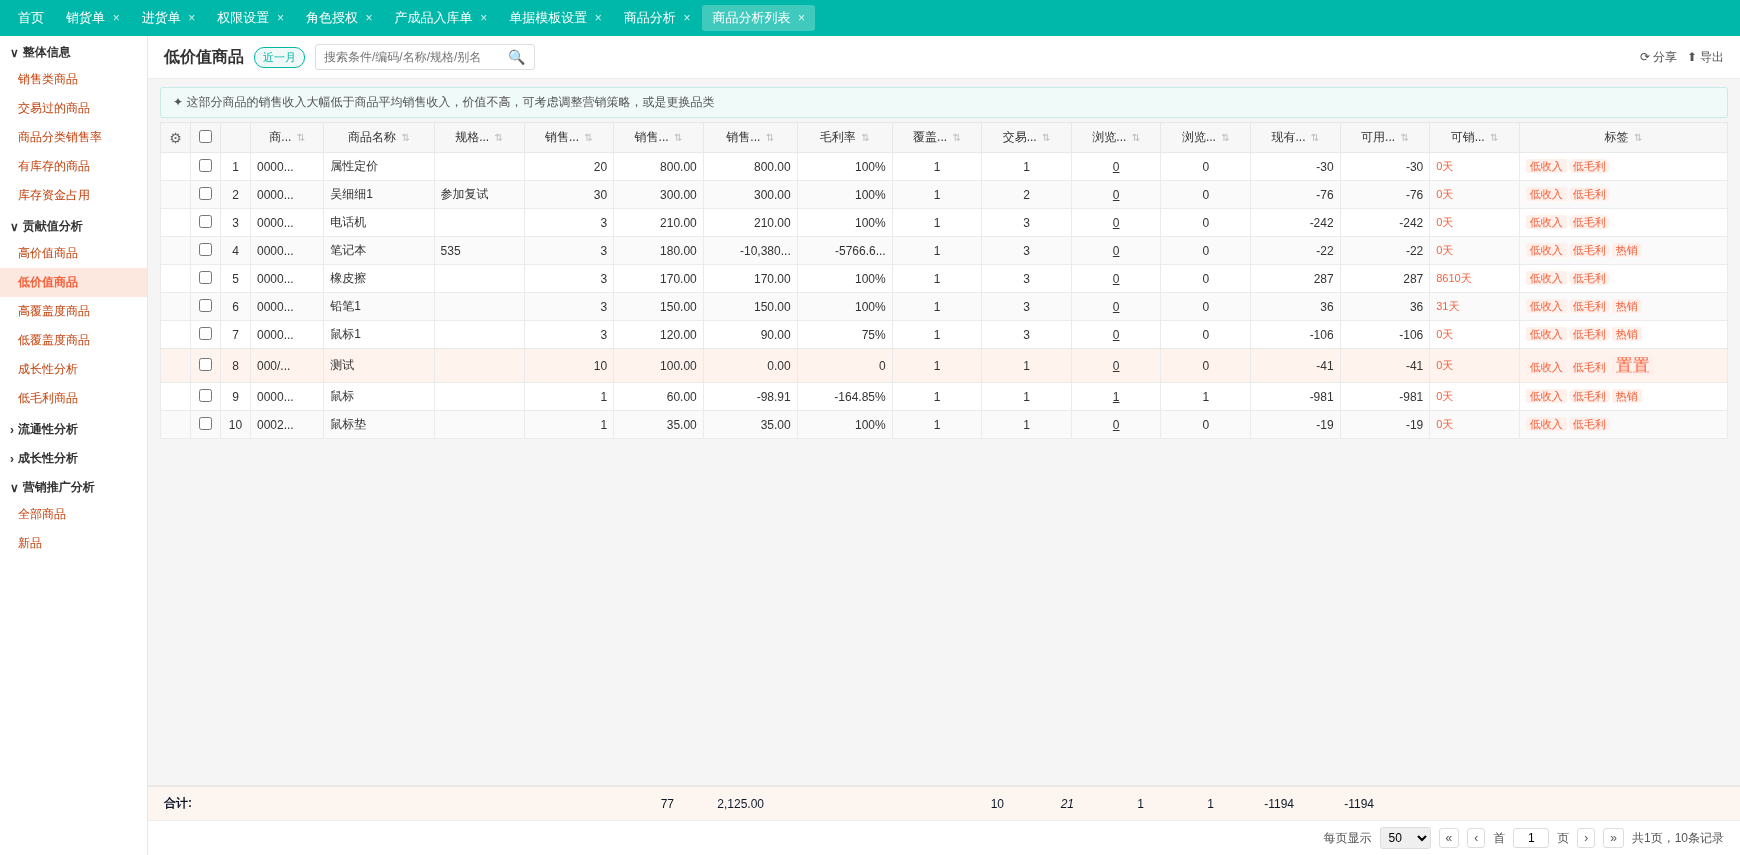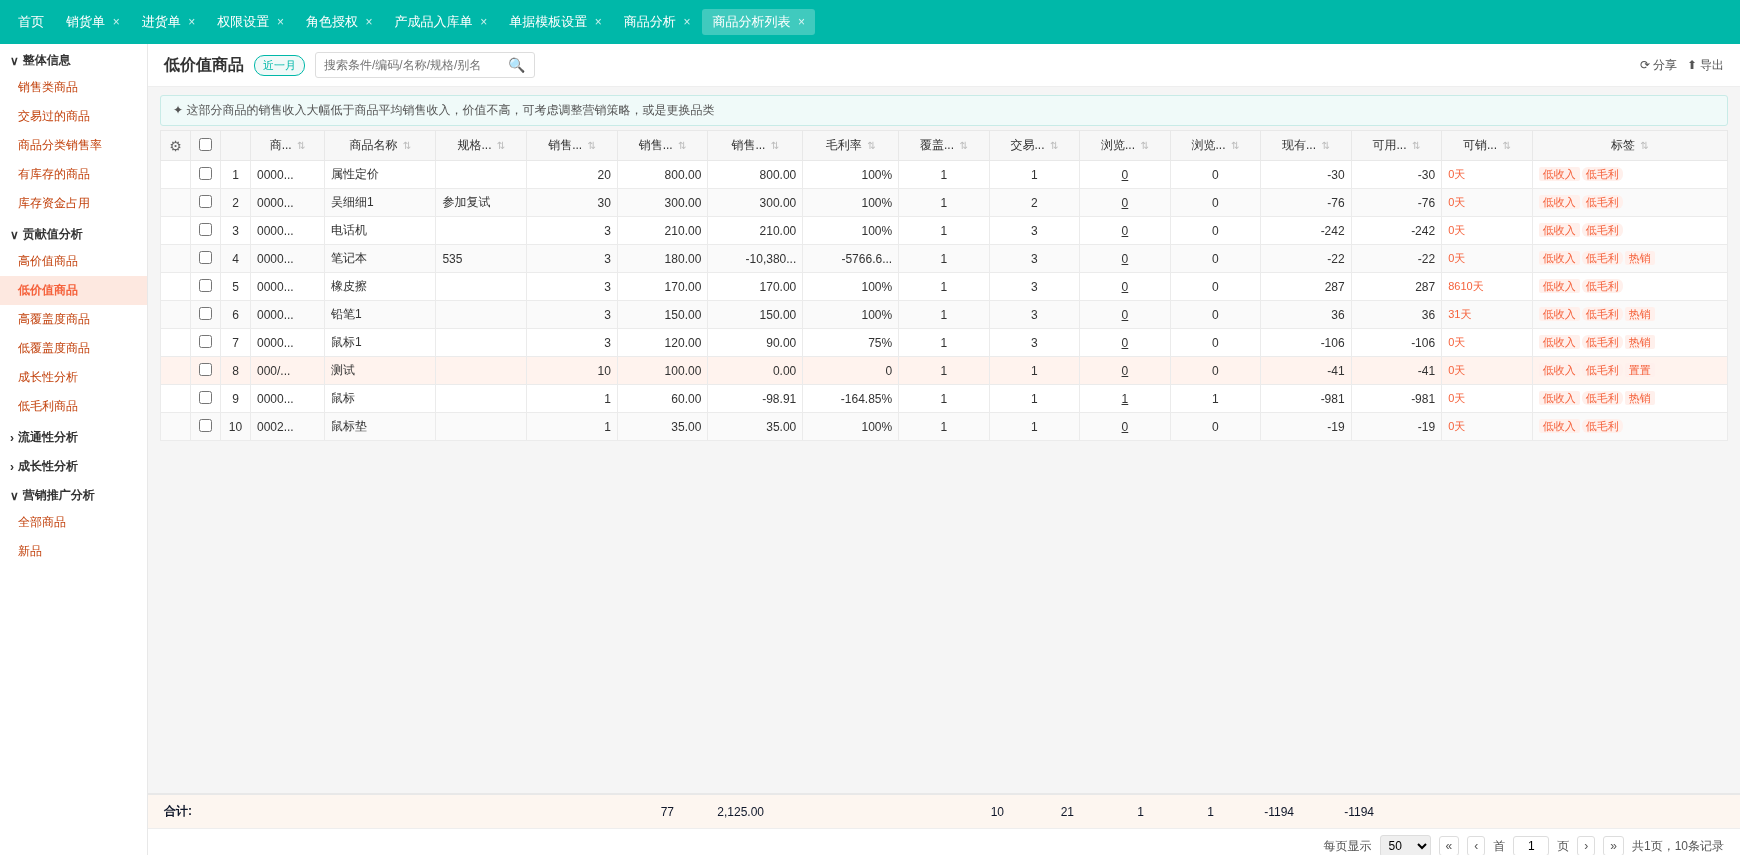--- a/index.html
+++ b/index.html
@@ -1,21 +1,21 @@
 <!DOCTYPE html>
 <html><head>
   <meta charset="utf-8">
   <style>
     * { box-sizing: border-box; margin: 0; padding: 0; font-family: 'Microsoft YaHei', Arial, sans-serif; font-size: 12px; }
     body { background: #f5f5f5; overflow: hidden; width: 1740px; height: 855px; }
 
     
     .top-nav {
       background: #00b8a9;
-      height: 44px;
+      height: 36px;
       display: flex;
       align-items: center;
       padding: 0 8px;
       gap: 2px;
     }
     .top-nav .nav-item {
       color: #fff;
       padding: 4px 10px;
       cursor: pointer;
       border-radius: 3px;
@@ -169,21 +169,21 @@
       padding: 5px 6px;
       color: #333;
       white-space: nowrap;
     }
     tbody td.num { text-align: right; }
     tbody td.center { text-align: center; }
 
     .tag-low-income { background: #fff0ec; color: #f5623c; border-radius: 2px; padding: 1px 4px; font-size: 11px; margin-right: 2px; }
     .tag-low-profit { background: #fff0ec; color: #f5623c; border-radius: 6px; padding: 1px 4px; font-size: 11px; margin-right: 2px; }
     .tag-hot { background: #fff0ec; color: #f5623c; border-radius: 2px; padding: 1px 4px; font-size: 11px; margin-right: 2px; }
-    .tag-recommend { background: #fff0ec; color: #f5623c; border-radius: 2px; padding: 1px 4px; font-size: 11px; }
+    .tag-recommend { background: #fff0ec; color: #f5623c; border-radius: 2px; padding: 1px 4px; font-size: 17px; }
     .tag-days { color: #f5623c; font-size: 11px; }
 
     .underline { text-decoration: underline; cursor: pointer; }
 
     .checkbox-cell { width: 24px; text-align: center; }
     input[type=checkbox] { cursor: pointer; }
 
     
     .total-bar {
       background: #fdf6f0;
@@ -556,21 +556,21 @@
     <div class="total-bar">
       <span class="total-label">合计:</span>
       <span style="width:60px"></span>
       <span style="width:120px"></span>
       <span style="width:60px"></span>
       <span style="width:80px;text-align:right;padding-right:10px;">77</span>
       <span style="width:90px;text-align:right;padding-right:10px;">2,125.00</span>
       <span style="width:90px"></span>
       <span style="width:80px"></span>
       <span style="width:70px;text-align:right;padding-right:10px;">10</span>
-      <span style="width:70px;text-align:right;padding-right:10px;">21</span>
+      <span style="width:70px;text-align:right;padding-right:10px;font-style:italic;">21</span>
       <span style="width:70px;text-align:right;padding-right:10px;">1</span>
       <span style="width:70px;text-align:right;padding-right:10px;">1</span>
       <span style="width:80px;text-align:right;padding-right:10px;">-1194</span>
       <span style="width:80px;text-align:right;padding-right:10px;">-1194</span>
     </div>
 
     <div class="pagination-bar">
       <span>每页显示</span>
       <select class="page-size-select">
         <option>50</option>

